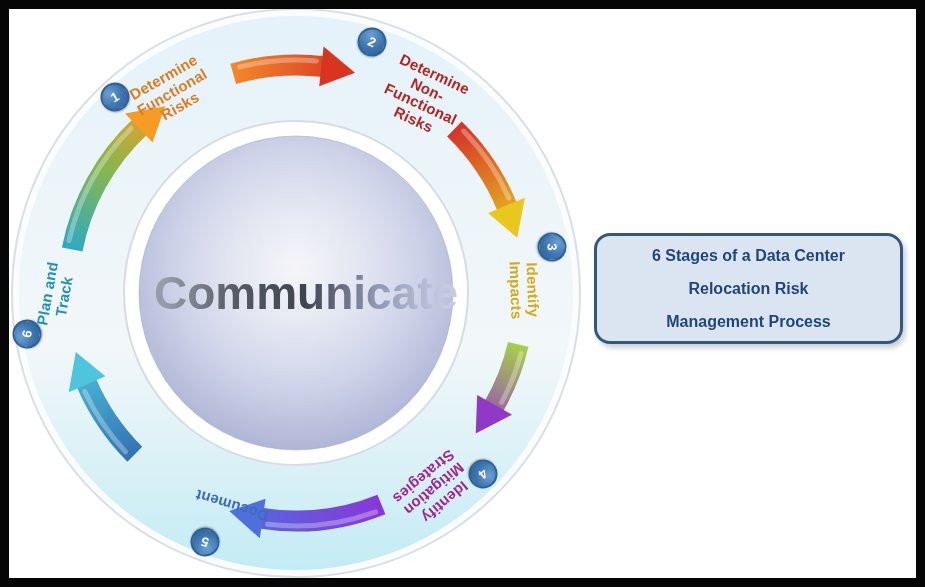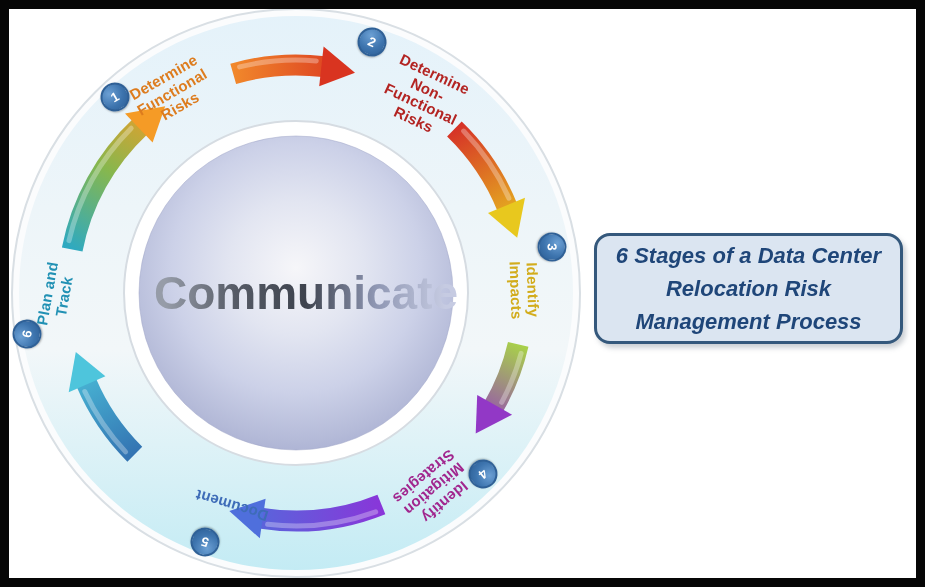--- a/index.html
+++ b/index.html
@@ -28,22 +28,22 @@
     color:#ffffff; font-size:13px; font-weight:bold;
   }
   .title-box {
     position:absolute; left:594px; top:233px; width:309px; height:111px;
     box-sizing:border-box; background:#dbe5f1;
     border:3px solid #34587c; border-radius:16px;
     box-shadow:3px 4px 5px rgba(110,120,135,.35);
     display:flex; align-items:center; justify-content:center; z-index:20;
   }
   .title-text {
-    font-size:22px; font-weight:bold; color:#1f4679; text-align:center;
-    line-height:33px; white-space:pre-line; padding:0 6px;font-style:italic;
+    font-size:16px; font-weight:bold; color:#1f4679; text-align:center;
+    line-height:33px; white-space:pre-line; padding:0 6px;
   }
 </style>
 </head>
 <body>
 
 <div class="frame">
 
   <svg id="diagram-svg" width="925" height="587" viewBox="0 0 925 587">
     <defs>
       <linearGradient id="ringGrad" gradientUnits="userSpaceOnUse" x1="0" y1="9" x2="0" y2="577">

